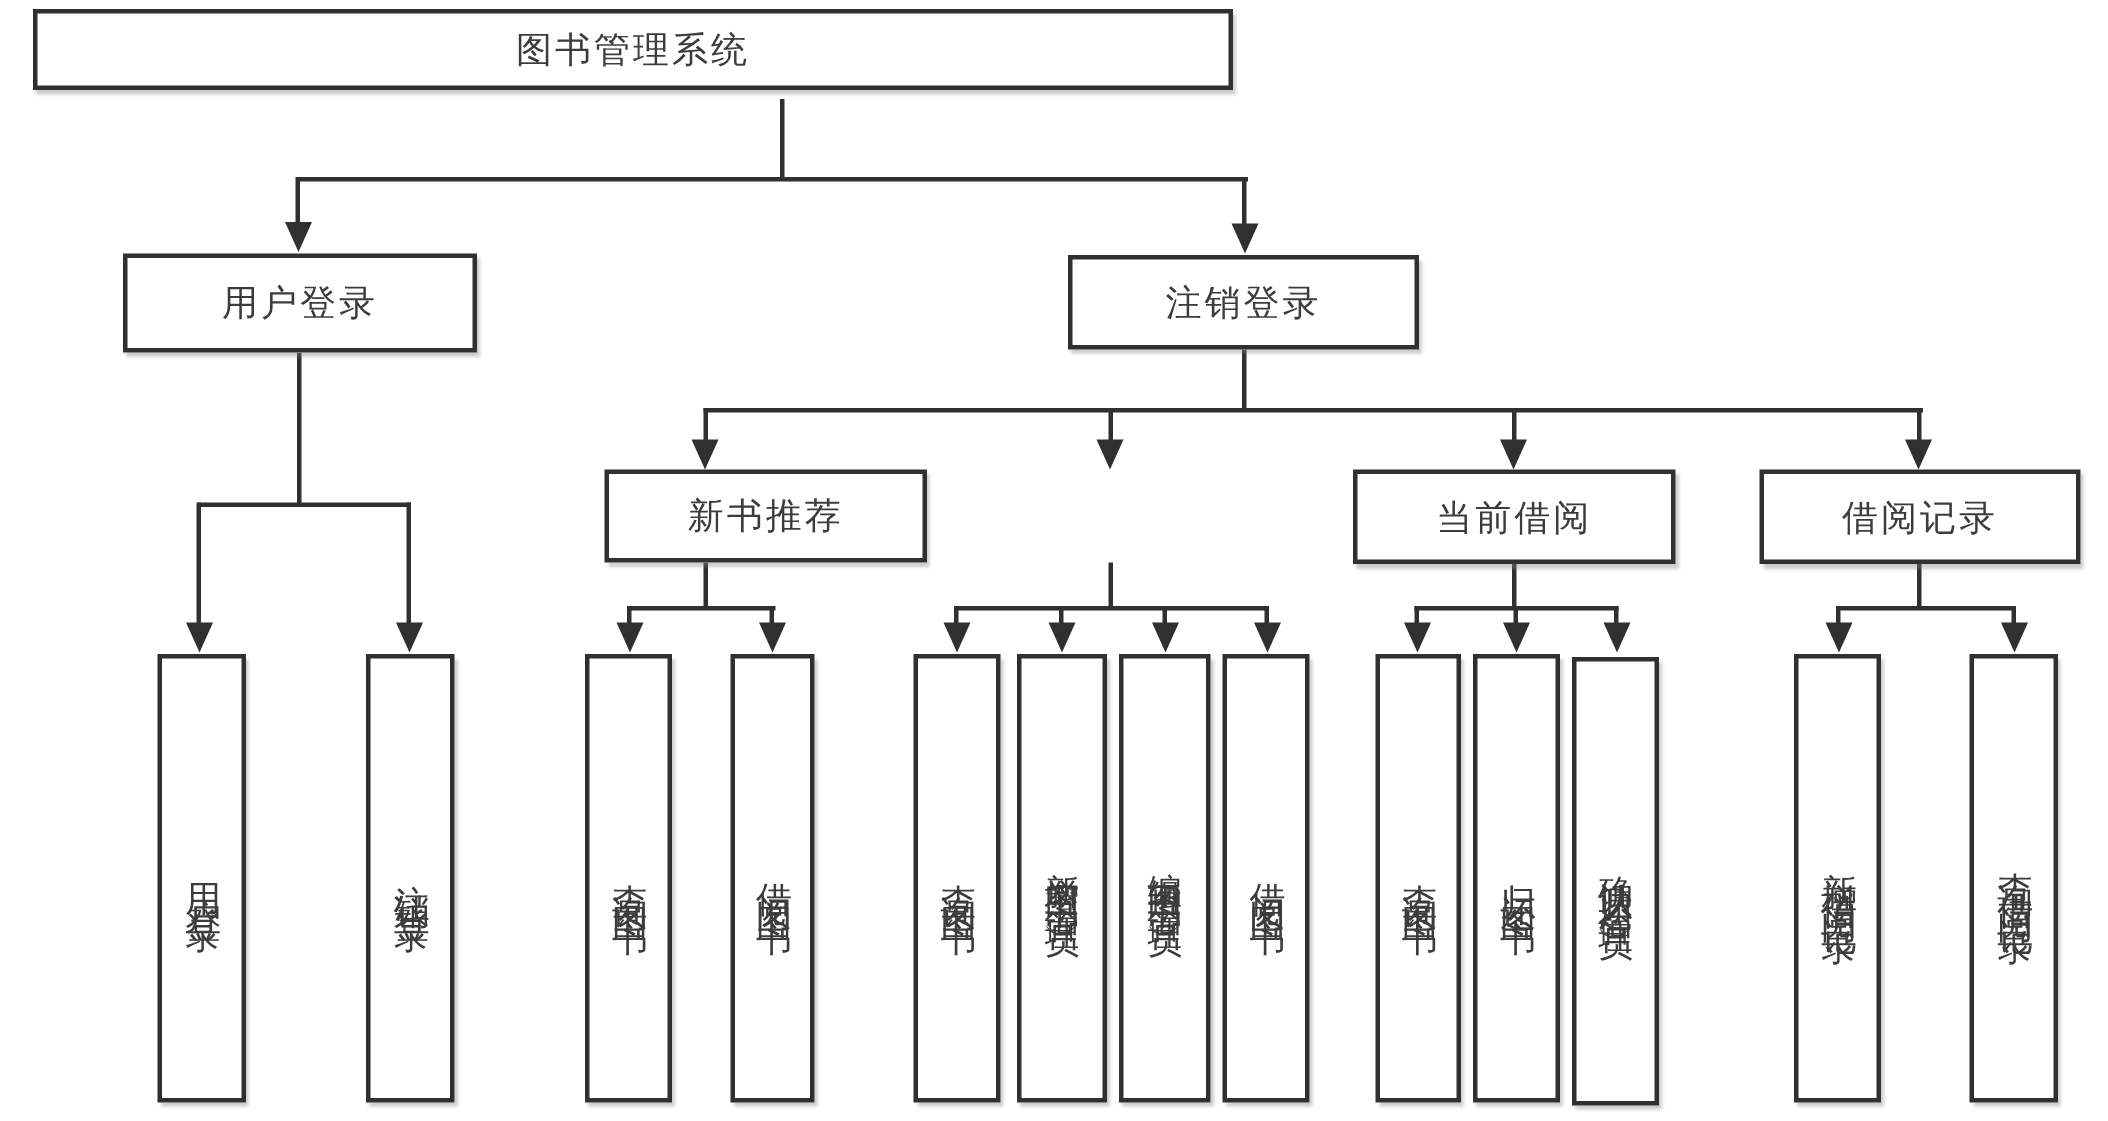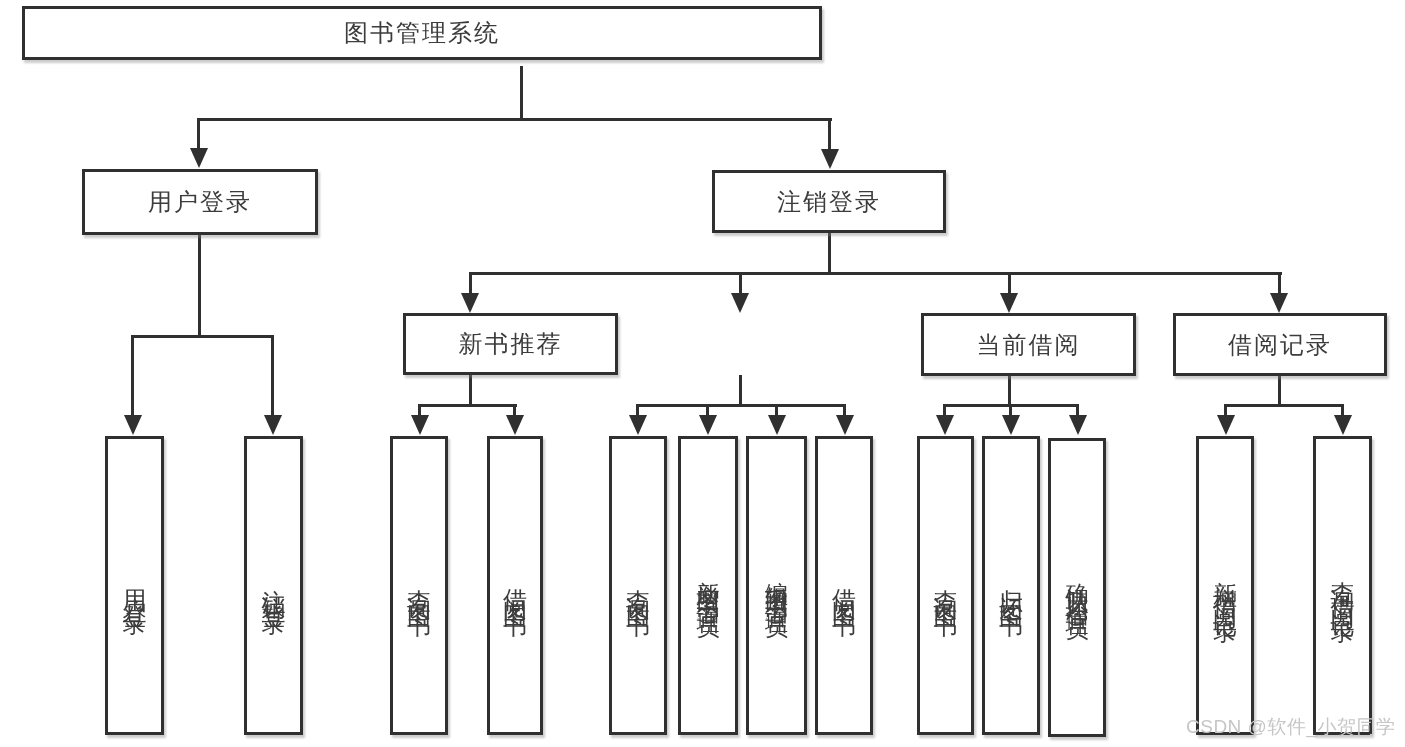--- a/index.html
+++ b/index.html
@@ -89,21 +89,21 @@
   <div class="vline" style="left:739px;top:272px;height:25px;"></div>
   <span class="arrow" style="left:731px;top:293px;"></span>
   <div class="vline" style="left:1008px;top:272px;height:25px;"></div>
   <span class="arrow" style="left:1000px;top:293px;"></span>
   <div class="vline" style="left:1278px;top:272px;height:25px;"></div>
   <span class="arrow" style="left:1270px;top:293px;"></span>
 
   <div class="box" style="left:363px;top:313px;width:215px;height:62px;margin-left:40px;">
     <span>新书推荐</span>
   </div>
-  <div class="box" style="left:921px;top:313px;width:215px;height:63px;text-align:center;">
+  <div class="box" style="left:902px;top:313px;width:215px;height:63px;text-align:center;">
     <span>当前借阅</span>
   </div>
   <div class="box" style="left:1173px;top:313px;width:214px;height:63px;">
     <span>借阅记录</span>
   </div>
 
   <div class="vline" style="left:469px;top:375px;height:31px;"></div>
   <div class="hline" style="left:418px;top:404px;width:99px;"></div>
   <div class="vline" style="left:418px;top:404px;height:14px;"></div>
   <span class="arrow" style="left:411px;top:415px;"></span>
@@ -174,15 +174,14 @@
     <span>确认归还（管理员）</span>
   </div>
 
   <div class="box vbox" style="left:1196px;top:436px;width:58px;height:299px;">
     <span>新增借阅记录</span>
   </div>
   <div class="box vbox" style="left:1313px;top:436px;width:59px;height:299px;">
     <span>查询借阅记录</span>
   </div>
 
-  <div class="watermark">CSDN @软件_小贺同学</div>
 
 </div>
 
 </body></html>

